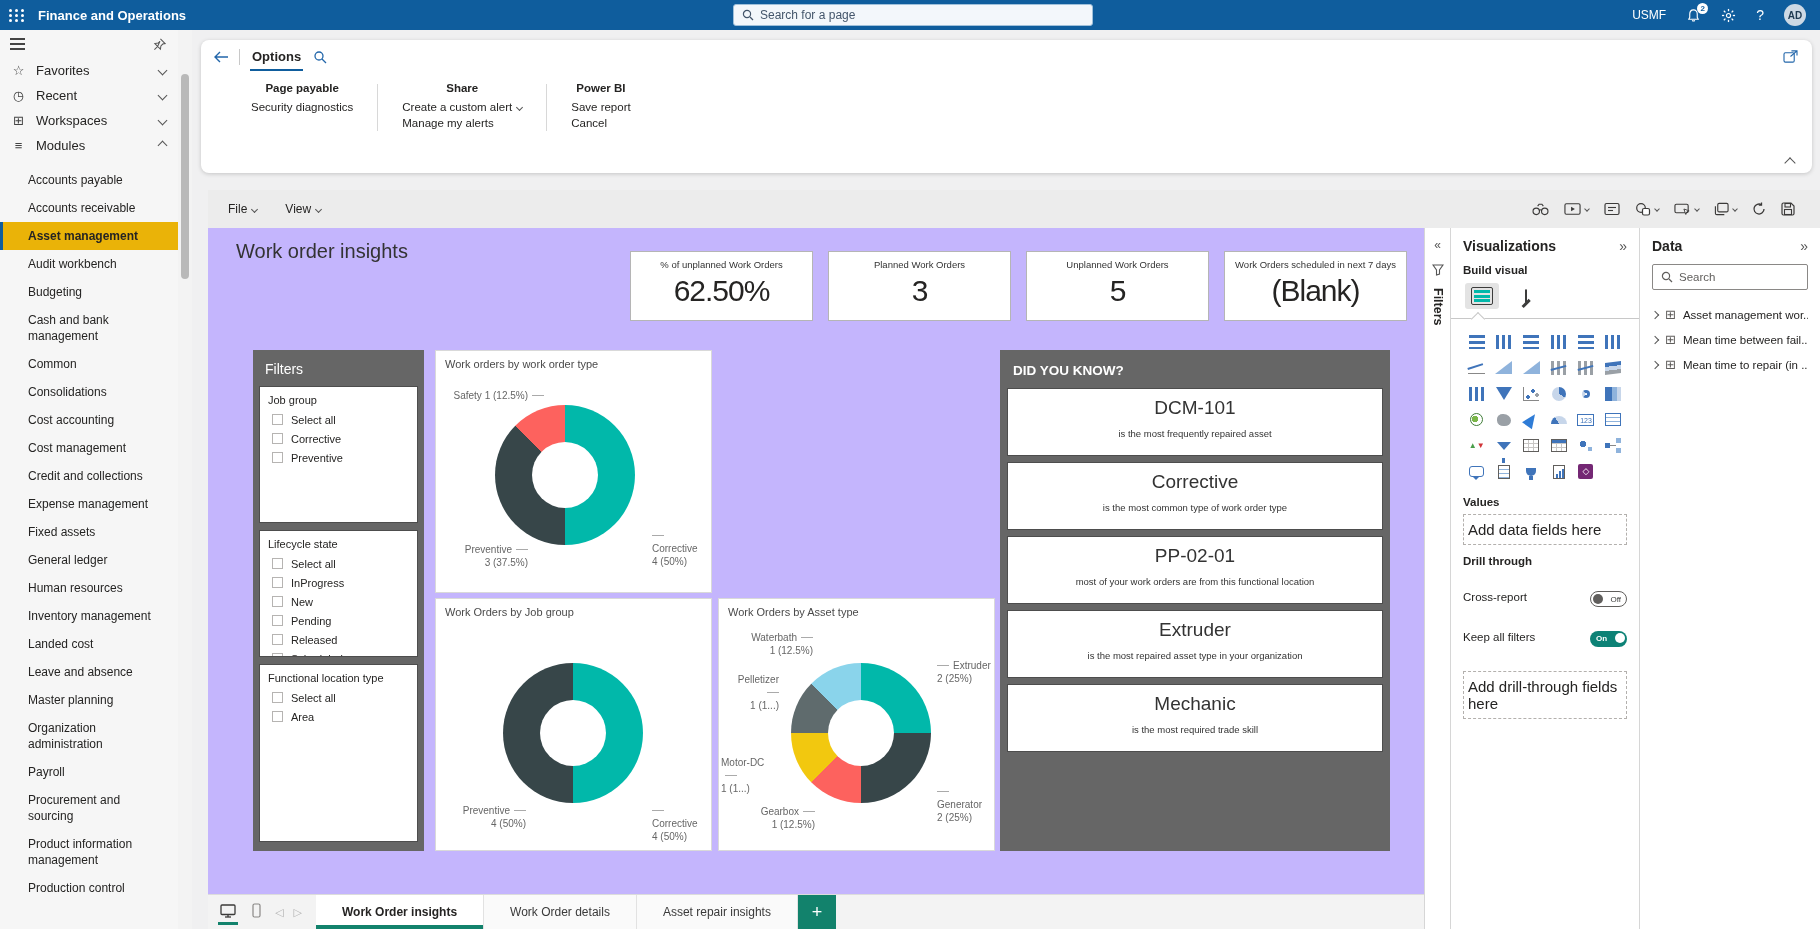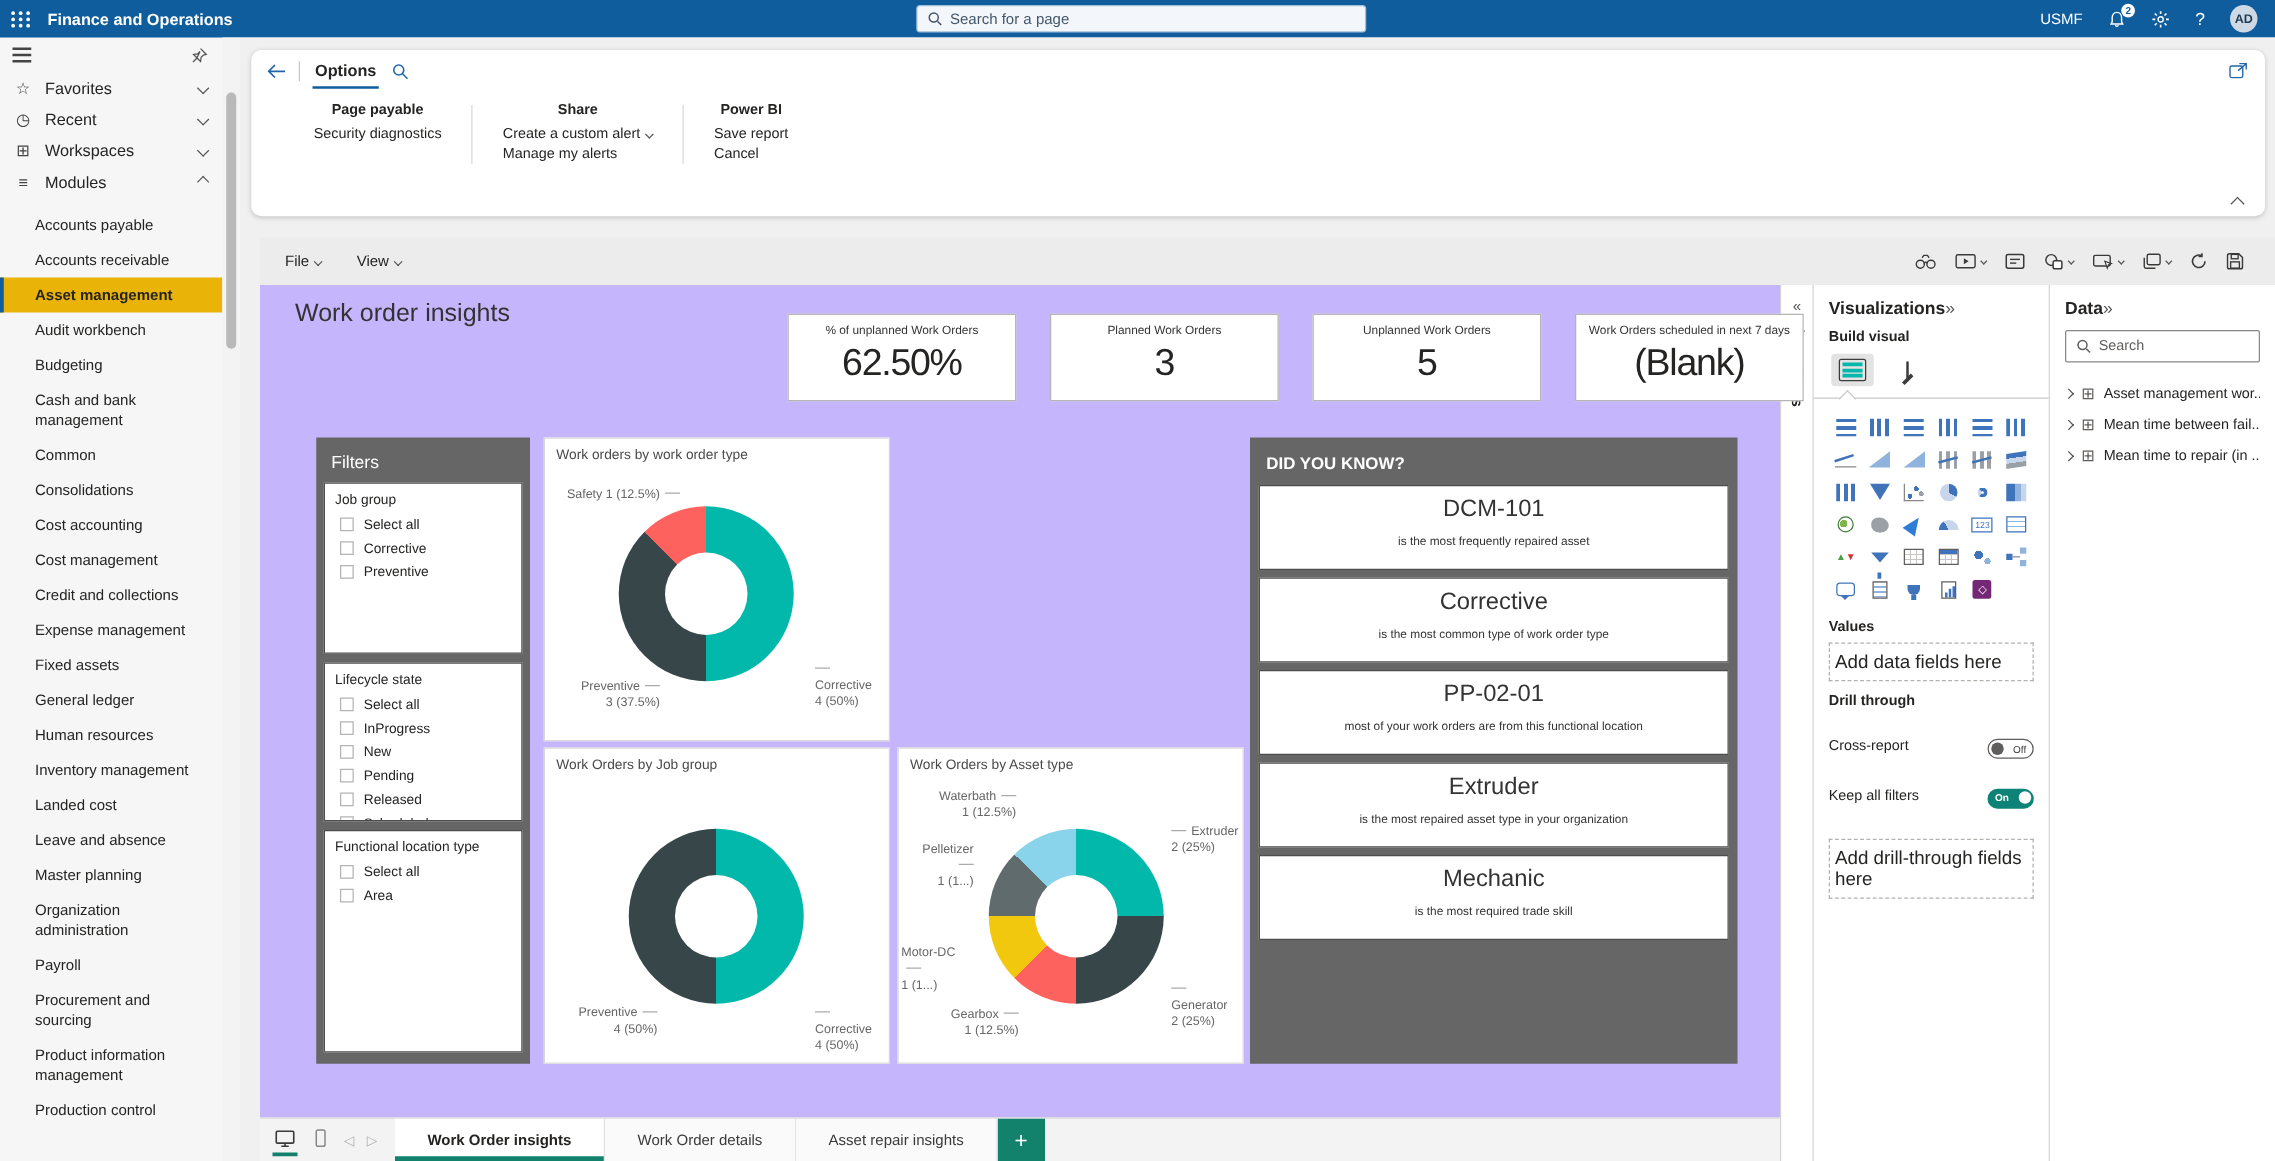--- a/index.html
+++ b/index.html
@@ -50,21 +50,21 @@
   
   .pbi-toolbar{position:absolute;top:160px;left:16px;right:0;height:38px;background:#ececec;display:flex;align-items:center;font-size:12px}
   .pbi-menu{display:flex;align-items:center;gap:5px;padding:0 14px;cursor:pointer}
   .pbi-menu:first-child{padding-left:20px}
   .tool-icons{margin-left:auto;display:flex;align-items:center;gap:9px;padding-right:22px}
   .tico{display:flex;align-items:center;gap:4px;padding:3px;cursor:pointer}
   
   .pbi-body{position:absolute;top:198px;left:16px;right:0;bottom:0;display:flex}
   .canvas{width:1216px;background:#c4b5fd;flex:none;position:relative}
   .report-title{position:absolute;left:28px;top:12px;font-size:20px;font-weight:300;color:#333}
-  .kpi-row{position:absolute;left:422px;top:23px;display:flex;gap:27px}
+  .kpi-row{position:absolute;left:422px;top:23px;display:flex;gap:15px}
   .kpi-card{width:183px;height:70px;border:1px solid #b5b5b5;background:#fff;text-align:center;padding-top:7px}
   .kpi-label{font-size:9.5px;color:#333}
   .kpi-value{font-size:30px;color:#252423;margin-top:4px;letter-spacing:-1px}
   
   .fpanel{position:absolute;left:45px;top:122px;width:171px;height:501px;background:#666;padding:6px}
   .fpanel-title{color:#fff;font-size:14px;padding:5px 6px 9px}
   .fbox{background:#fff;border:1px solid #4d4d4d;margin-bottom:7px;overflow:hidden}
   .fbox-title{font-size:11px;padding:7px 8px 4px;color:#252423}
   .fopt{display:flex;align-items:center;gap:8px;height:19px;padding-left:12px;font-size:11px;cursor:pointer}
   .cb{width:11px;height:11px;border:1px solid #b6b4b2;background:#fff;flex:none}
@@ -92,21 +92,21 @@
   .pbi-tab{display:flex;align-items:center;padding:0 26px;background:#fafafa;border-right:1px solid #e2e2e2;font-size:12px;color:#3a3a3a;position:relative;cursor:pointer}
   .pbi-tab.active{background:#fff;font-weight:bold;color:#252423}
   .pbi-tab.active::after{content:"";position:absolute;left:0;right:0;bottom:0;height:4px;background:#12826c}
   .add-page{width:38px;background:#12826c;color:#fff;font-size:18px;display:grid;place-items:center;cursor:pointer}
   
   .fstrip{width:26px;background:#fff;border-left:1px solid #d6d6d6;display:flex;flex-direction:column;align-items:center;padding-top:10px;gap:12px}
   .fstrip .vtext{writing-mode:vertical-rl;font-size:12.5px;font-weight:bold;color:#252423}
   .guimet{color:#555;font-size:12px}
   
   .vizpanel{width:189px;background:#fff;border-left:1px solid #d6d6d6;padding:10px 12px;font-size:11.5px;overflow:hidden}
-  .panel-head{display:flex;align-items:center;font-size:14px;font-weight:bold;margin-bottom:10px}
+  .panel-head{display:flex;justify-content:space-between;align-items:center;font-size:14px;font-weight:bold;margin-bottom:10px}
   .panel-head .gg{font-weight:normal;color:#555;cursor:pointer}
   .build-label{font-weight:bold;margin-bottom:7px}
   .build-tabs{display:flex;gap:26px;align-items:center;padding-left:2px}
   .bt-sel{background:#e3e3e3;border-radius:3px;padding:4px 6px}
   .slicer-ico{width:22px;height:18px;border:1.5px solid #3c3c3b;border-radius:2px;padding:2px 2px;display:flex;flex-direction:column;justify-content:space-between}
   .slicer-ico i{height:3px;background:#01B8AA}
   .fmt-ico{width:18px;height:20px;border:1.5px solid #3c3c3b;border-radius:2px;position:relative}
   .fmt-ico::after{content:"";position:absolute;right:-5px;bottom:-2px;width:10px;height:2.5px;background:#3c3c3b;transform:rotate(-45deg)}
   .tabline{position:relative;border-bottom:1px solid #c8c8c8;height:10px;margin:0 -12px 4px}
   .tabline .notch{position:absolute;left:22px;bottom:-6px;width:10px;height:10px;background:#fff;border-left:1px solid #c8c8c8;border-top:1px solid #c8c8c8;transform:rotate(45deg)}

